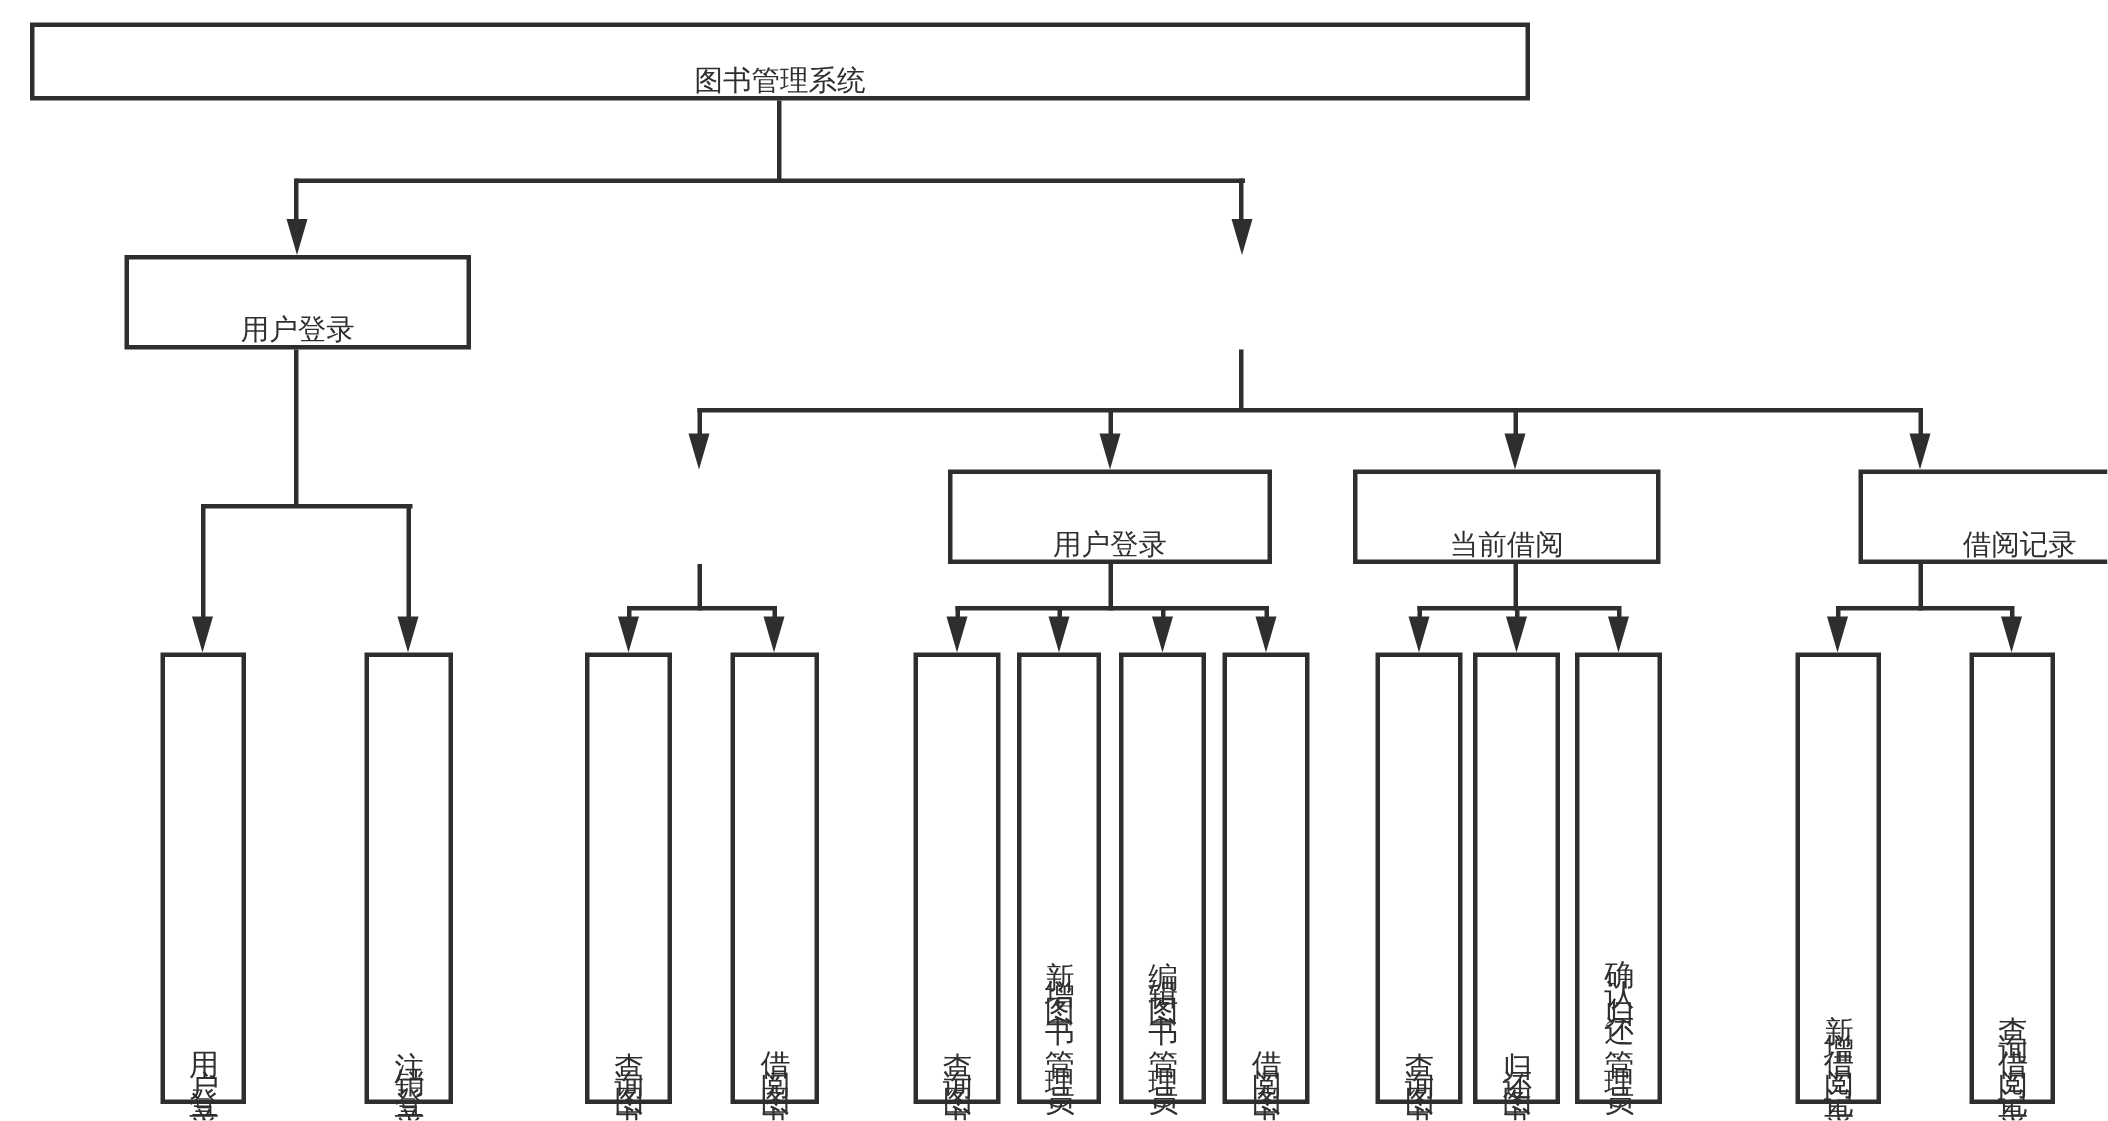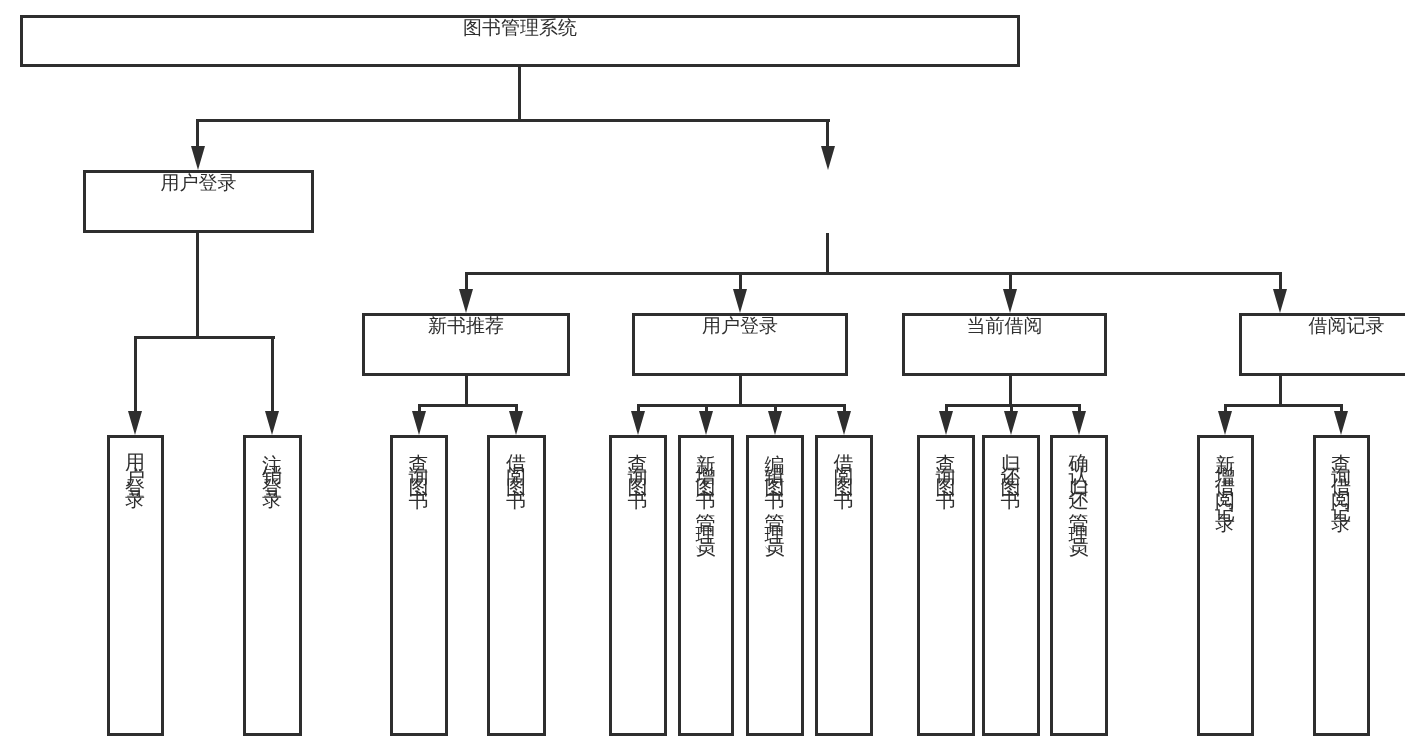--- a/index.html
+++ b/index.html
@@ -10,21 +10,21 @@
     --watermark:#9b9b9b;
   }
   html,body{margin:0;padding:0;background:var(--background);}
   #stage{
     position:relative;width:1405px;height:747px;background:var(--background);
     font-family:"Liberation Sans","DejaVu Sans",sans-serif;color:var(--text);
     overflow:hidden;
   }
   .box{
     position:absolute;background:#fff;border:3px solid var(--line);
-    box-sizing:border-box;display:flex;align-items:flex-start;justify-content:center;
+    box-sizing:border-box;display:flex;align-items:flex-end;justify-content:center;
     font-size:19px;line-height:1;
   }
   .leaf .lbl{
     writing-mode:vertical-rl;text-orientation:mixed;
     font-size:20px;letter-spacing:12px;line-height:1;
   }
   .vline{position:absolute;width:3px;background:var(--line);}
   .hline{position:absolute;height:3px;background:var(--line);}
   .arrow{
     position:absolute;width:0;height:0;
@@ -67,23 +67,20 @@
   <div class="hline" style="left:465px;top:272px;width:817px"></div>
   <div class="vline" style="left:465px;top:272px;height:20px"></div>
   <div class="arrow" style="left:459px;top:289px"></div>
   <div class="vline" style="left:739px;top:272px;height:20px"></div>
   <div class="arrow" style="left:733px;top:289px"></div>
   <div class="vline" style="left:1009px;top:272px;height:20px"></div>
   <div class="arrow" style="left:1003px;top:289px"></div>
   <div class="vline" style="left:1279px;top:272px;height:20px"></div>
   <div class="arrow" style="left:1273px;top:289px"></div>
 
-  <div class="box" style="left:362px;top:313px;width:208px;height:63px">
-    <span class="lbl">新书推荐</span>
-  </div>
   <div class="box" style="left:632px;top:313px;width:216px;height:63px">
     <span class="lbl">用户登录</span>
   </div>
   <div class="box" style="left:902px;top:313px;width:205px;height:63px">
     <span class="lbl">当前借阅</span>
   </div>
   <div class="box" style="left:1239px;top:313px;width:215px;height:63px">
     <span class="lbl">借阅记录</span>
   </div>
 

